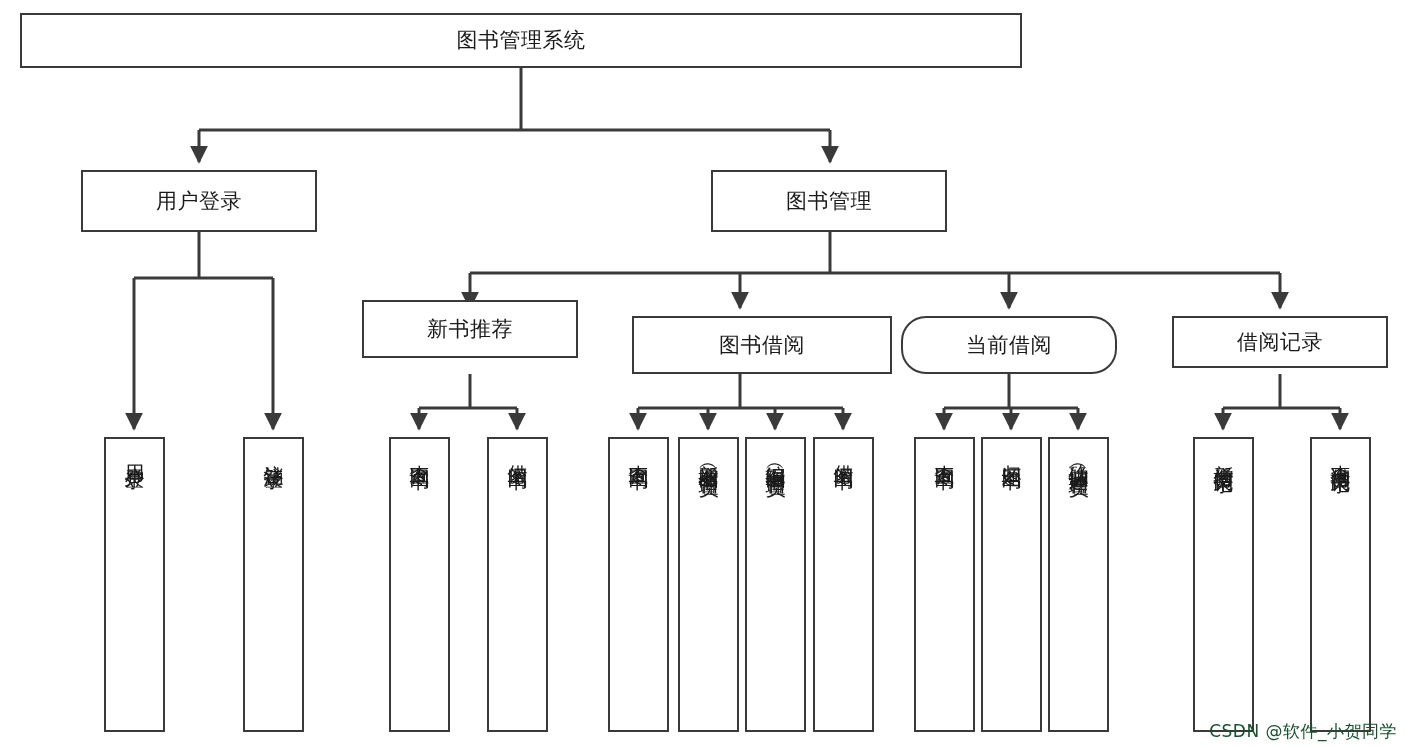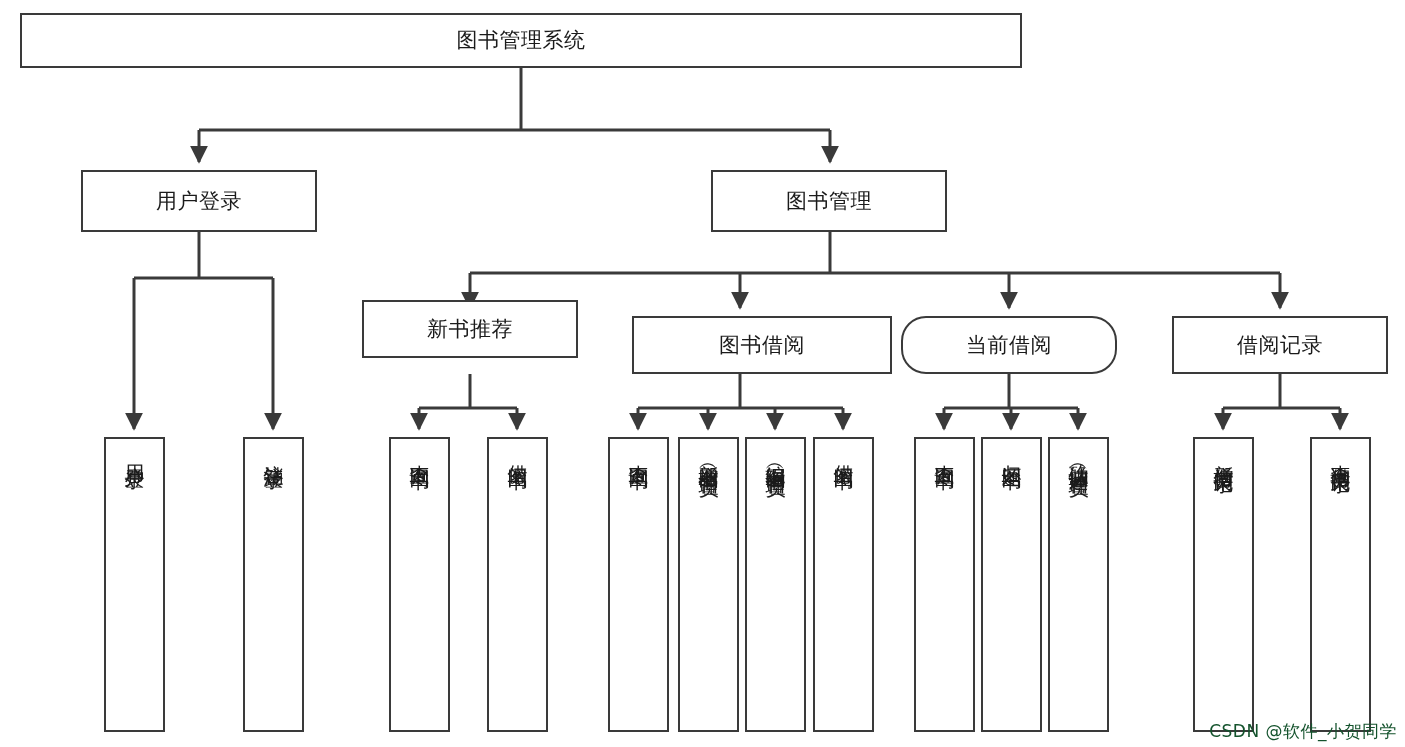--- a/index.html
+++ b/index.html
@@ -132,21 +132,21 @@
 
   <div class="node" style="left:362px; top:300px; width:216px; height:58px;">
     <span class="node-label">新书推荐</span>
   </div>
   <div class="node" style="left:632px; top:316px; width:260px; height:58px;">
     <span class="node-label">图书借阅</span>
   </div>
   <div class="node" style="left:901px; top:316px; width:216px; height:58px;border-radius:25px;">
     <span class="node-label">当前借阅</span>
   </div>
-  <div class="node" style="left:1172px; top:316px; width:216px; height:58px;">
+  <div class="node" style="left:1172px; top:316px; width:216px; height:52px;">
     <span class="node-label">借阅记录</span>
   </div>
 
   <div class="node vertical" style="left:104px; top:437px; width:61px; height:295px;">
     <span class="node-label">用户登录</span>
   </div>
   <div class="node vertical" style="left:243px; top:437px; width:61px; height:295px;">
     <span class="node-label">注销登录</span>
   </div>
   <div class="node vertical" style="left:389px; top:437px; width:61px; height:295px;">

